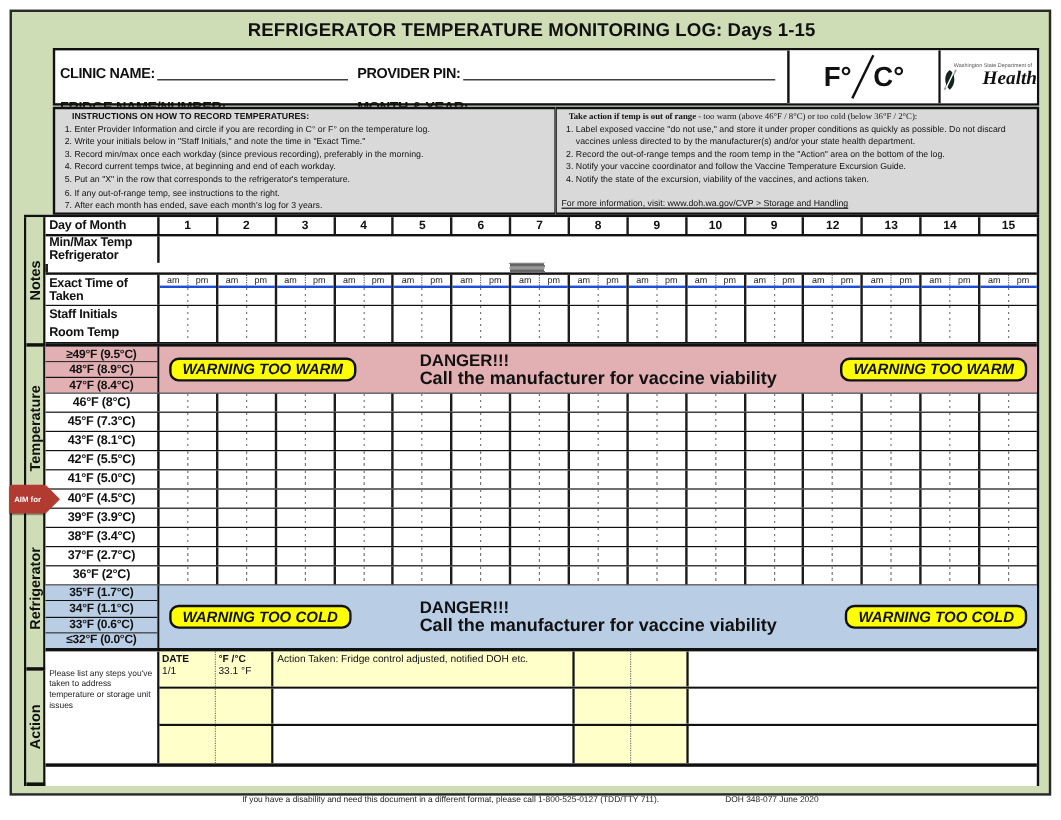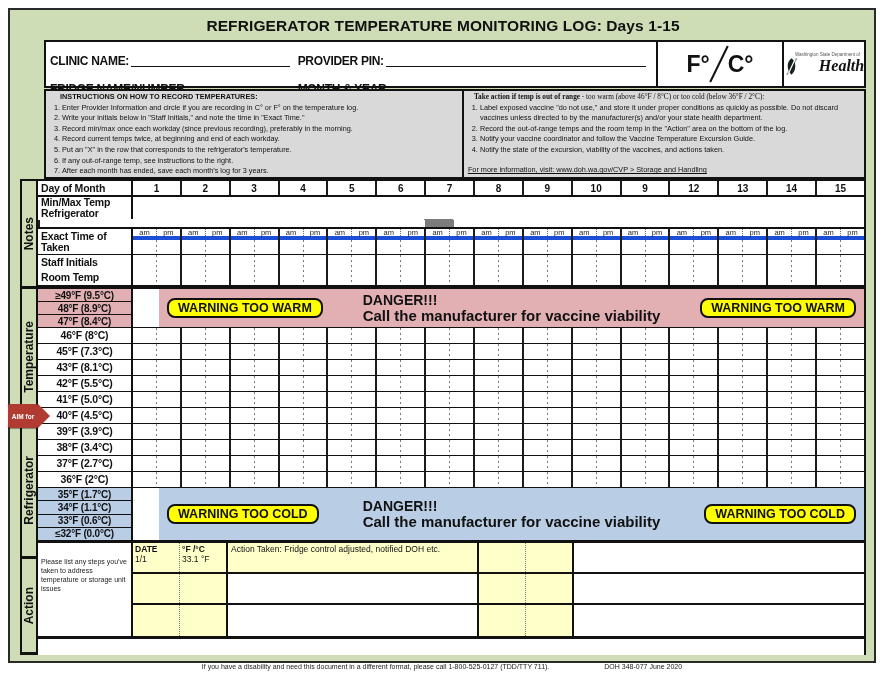--- a/index.html
+++ b/index.html
@@ -59,45 +59,45 @@
   .dcell + .dcell { border-left:2px solid #1c1c1c; }
 
   #notes-grid { border-bottom:3px solid #111; }
   .day-row { height:16px; border-bottom:2px solid #111; }
   .daynum { display:flex; align-items:center; justify-content:center; font-size:10px; font-weight:600; }
   .mm-row { height:32px; border-bottom:2px solid #111;flex-direction:column; }
   .slash { background-image:linear-gradient(135deg, transparent 47.5%, #444 47.5%, #444 52.5%, transparent 52.5%);
            background-size:70% 88%; background-repeat:no-repeat; background-position:45% 50%; }
   .ex-row { height:26px; border-bottom:1px solid #111; }
   .exact-cell { display:flex; flex-direction:column; }
-  .ampm { height:11px; border-bottom:4px solid #1d4ed8; display:flex; font-size:7.5px; color:#222; }
+  .ampm { height:11px; border-bottom:2px solid #1d4ed8; display:flex; font-size:7.5px; color:#222; }
   .half { flex:1; display:flex; align-items:center; justify-content:center; }
   .pmhalf { border-left:1px dotted #666; }
   .exblank { flex:1; }
   .split { background-image:repeating-linear-gradient(to bottom, #777 0 2px, transparent 2px 5px);
            background-size:1px 100%; background-repeat:no-repeat; background-position:50% 0; }
   .room-row  { height:16px; border-bottom:1px solid #111; }
   .staff-row { height:15px; }
 
   #temp-grid { border-bottom:3px solid #111; }
-  .zoneblock { display:flex; height:39px;gap:26px; }
+  .zoneblock { display:flex; height:39px; }
   .zoneblock.coldb { height:52px; }
   .zoneblock.warmb { border-bottom:1px solid #111; }
   .zlabels { width:95px; border-right:2px solid #111; display:flex; flex-direction:column; }
   .zlabel { flex:1; display:flex; align-items:center; justify-content:center; font-size:10px;
             font-weight:600; border-bottom:1px solid #111; letter-spacing:-0.2px; }
   .zlabel:last-child { border-bottom:none; }
   .zlabel.warm { background:#e2b0b3; }
   .zlabel.cold { background:#b9cde5; }
   .zone { flex:1; position:relative; display:flex; flex-direction:column; align-items:center; justify-content:center; }
   .warmzone { background:#e2b0b3; }
   .coldzone { background:#b9cde5; }
   .badge { position:absolute; top:50%; transform:translateY(-50%); background:#ffff00;
            border:2px solid #111; border-radius:8px; font-weight:bold; font-size:12.5px;
-           padding:1px 9px; white-space:nowrap; }
+           padding:1px 9px; white-space:nowrap;font-style:italic; }
   .badge.bleft { left:8px; }
   .badge.bright { right:8px; }
   .zline1 { font-weight:bold; font-size:14px; line-height:15px; }
   .zline2 { font-weight:bold; font-size:15px; line-height:16px; }
 
   .temp-row { height:16px; border-bottom:1px solid #111; }
   .temp-row:last-of-type { border-bottom:none; }
   .tl { align-items:center; padding-left:0; font-weight:600; }
 
   .actionwrap { display:flex; border-bottom:3px solid #111; }

